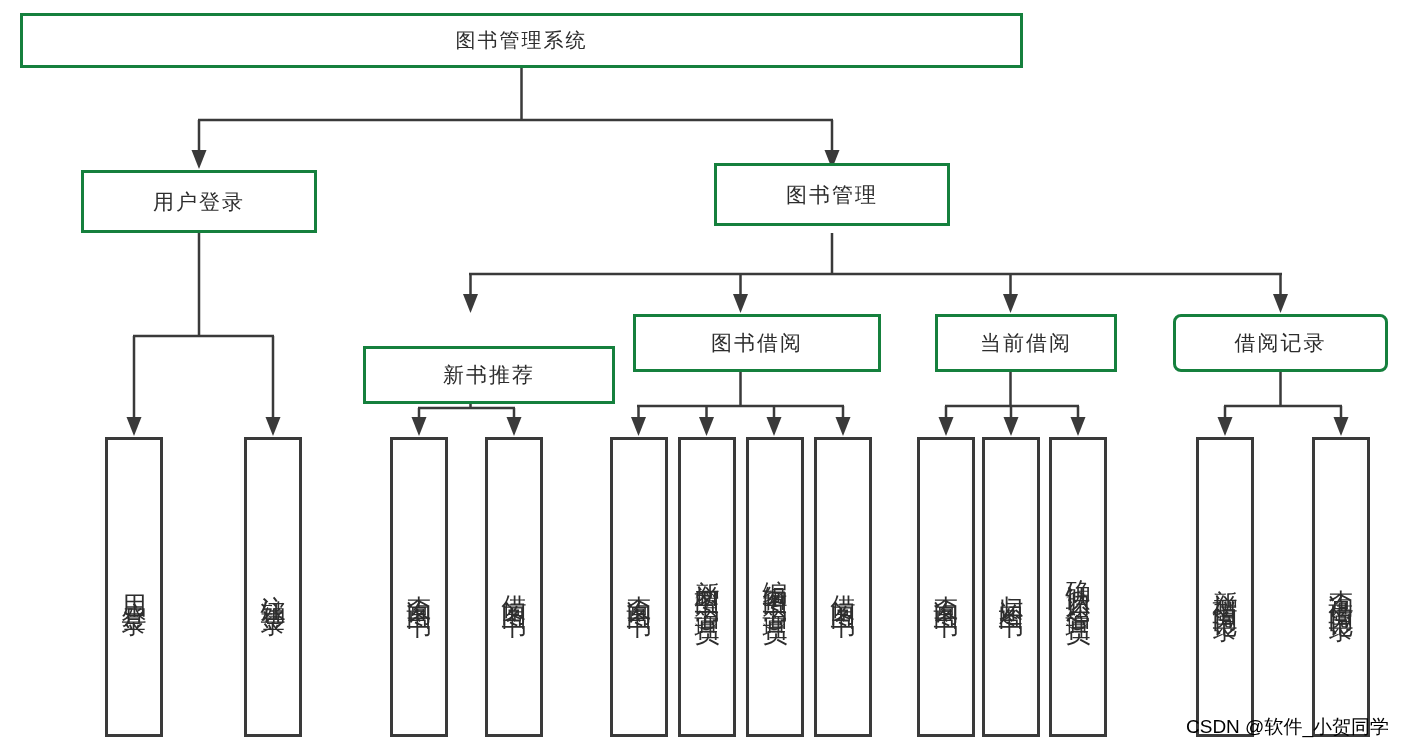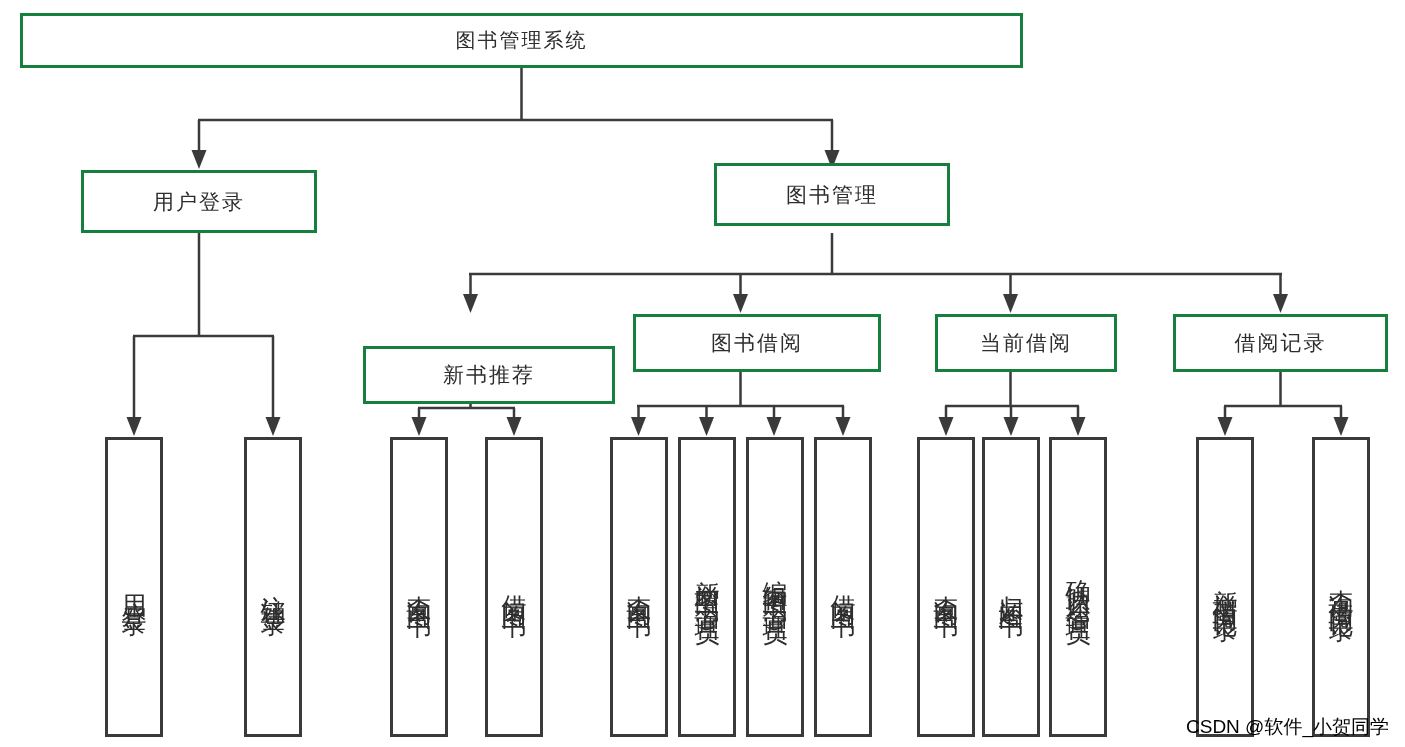--- a/index.html
+++ b/index.html
@@ -129,21 +129,21 @@
   </svg>
 
   <div class="node root" style="left:20px; top:13px; width:1003px; height:55px;">图书管理系统</div>
 
   <div class="node" style="left:81px; top:170px; width:236px; height:63px;">用户登录</div>
   <div class="node" style="left:714px; top:163px; width:236px; height:63px;">图书管理</div>
 
   <div class="node" style="left:363px; top:314px; width:252px; height:58px;margin-top:32px;">新书推荐</div>
   <div class="node" style="left:633px; top:314px; width:248px; height:58px;">图书借阅</div>
   <div class="node" style="left:903px; top:314px; width:182px; height:58px;margin-left:32px;">当前借阅</div>
-  <div class="node" style="left:1173px; top:314px; width:215px; height:58px;">借阅记录</div>
+  <div class="node" style="left:1173px; top:314px; width:215px; height:58px;border-radius:8px;">借阅记录</div>
 
   <div class="leaf" style="left:105px; top:437px; width:58px; height:300px;">
     <span>用户登录</span>
   </div>
   <div class="leaf" style="left:244px; top:437px; width:58px; height:300px;">
     <span>注销登录</span>
   </div>
 
   <div class="leaf" style="left:390px; top:437px; width:58px; height:300px;">
     <span>查询图书</span>

